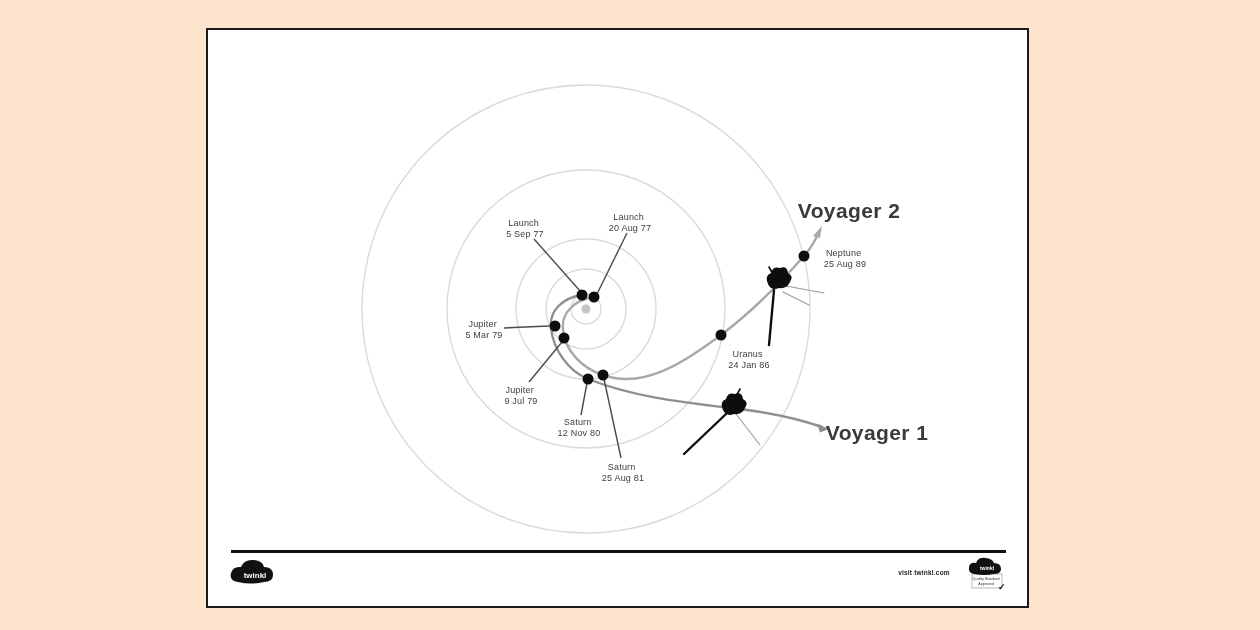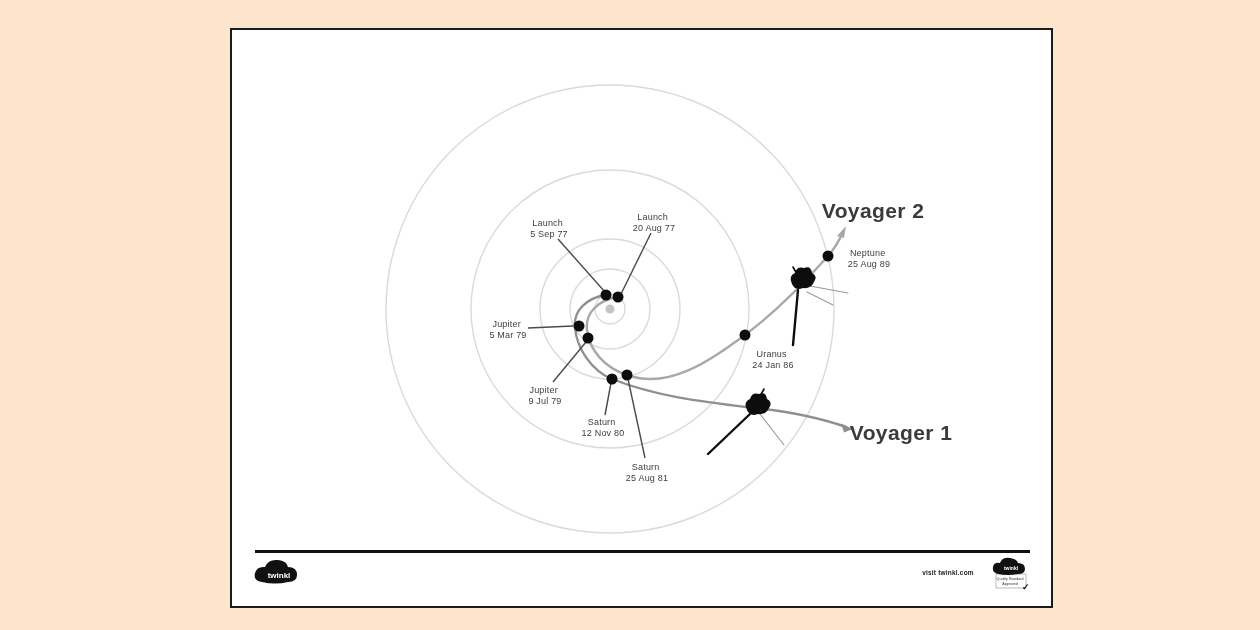--- a/index.html
+++ b/index.html
@@ -4,21 +4,21 @@
 <style>
   html,body{margin:0;padding:0;}
   body{
     width:1260px;height:630px;
     background:#fce4cd;
     font-family:"Liberation Sans", sans-serif;
     position:relative;overflow:hidden;
   }
   .frame{position:absolute;left:0;top:0;width:1260px;height:630px;background:#fce4cd;}
   .page{
-    position:absolute;left:230px;top:28px;width:823px;height:580px;
+    position:absolute;left:206px;top:28px;width:823px;height:580px;
     background:#ffffff;border:2px solid #1b1b1b;box-sizing:border-box;
   }
   svg{display:block;}
   .orbit{fill:none;stroke:#dadada;stroke-width:1.4;}
   .traj1{fill:none;stroke:#8f8f8f;stroke-width:2.4;}
   .traj2{fill:none;stroke:#a8a8a8;stroke-width:2.4;}
   .leader{stroke:#4a4a4a;stroke-width:1.4;}
   .evdot{fill:#0d0d0d;}
   .evlabel{font-family:"Liberation Sans",sans-serif;font-size:9px;fill:#3d3d3d;letter-spacing:.2px;}
   .title{font-family:"Liberation Sans",sans-serif;font-size:21px;font-weight:600;fill:#3a3a3a;letter-spacing:.4px;}

